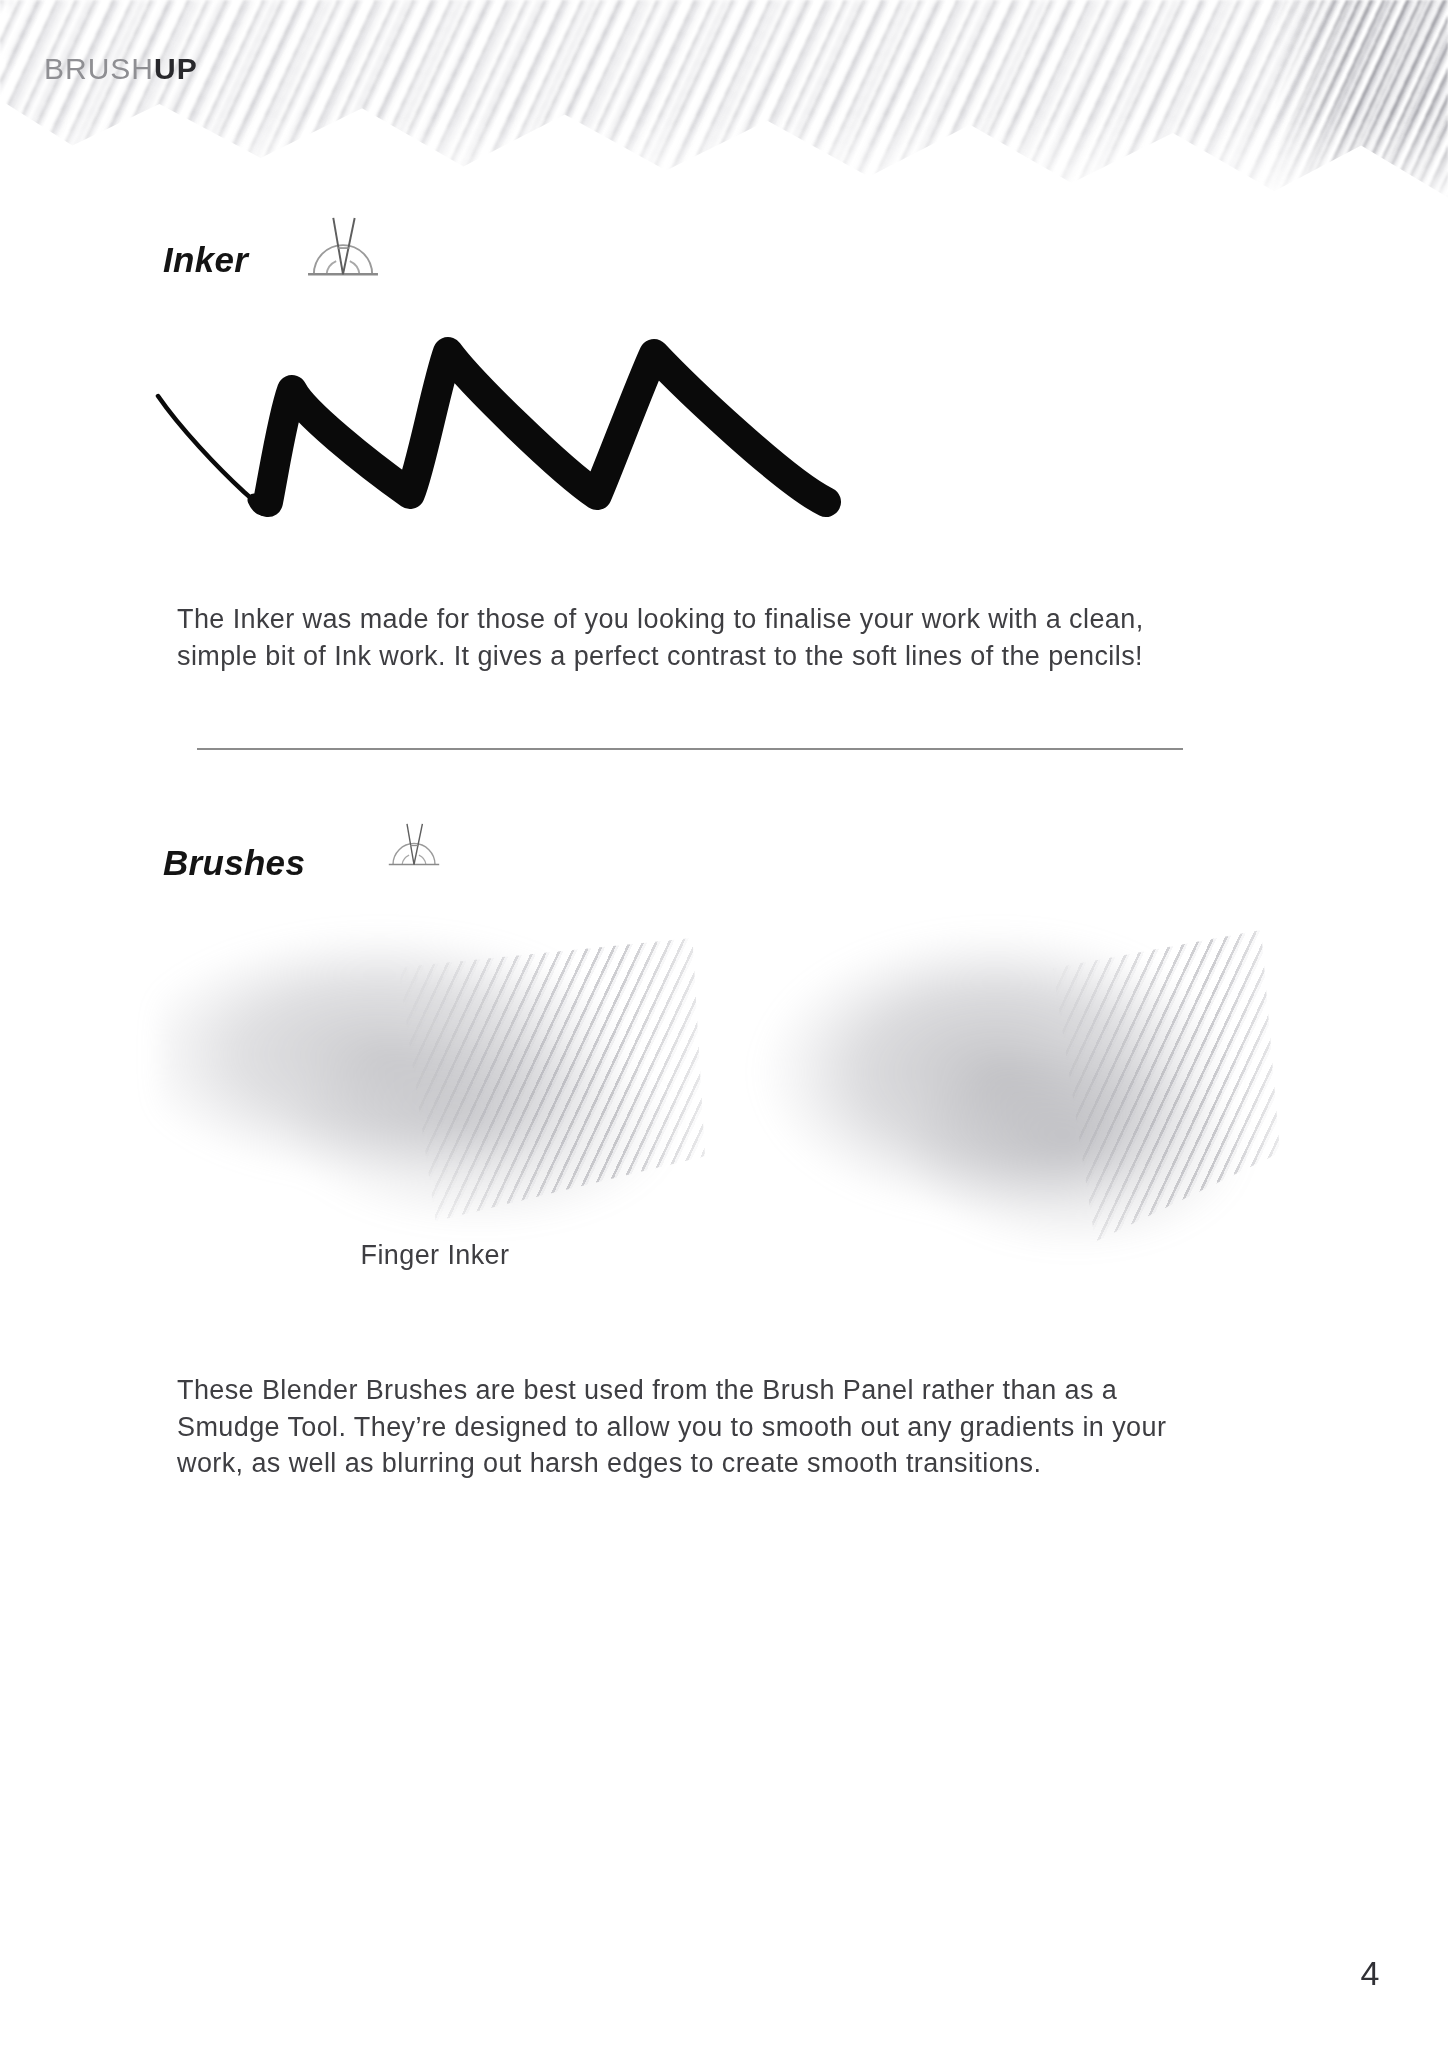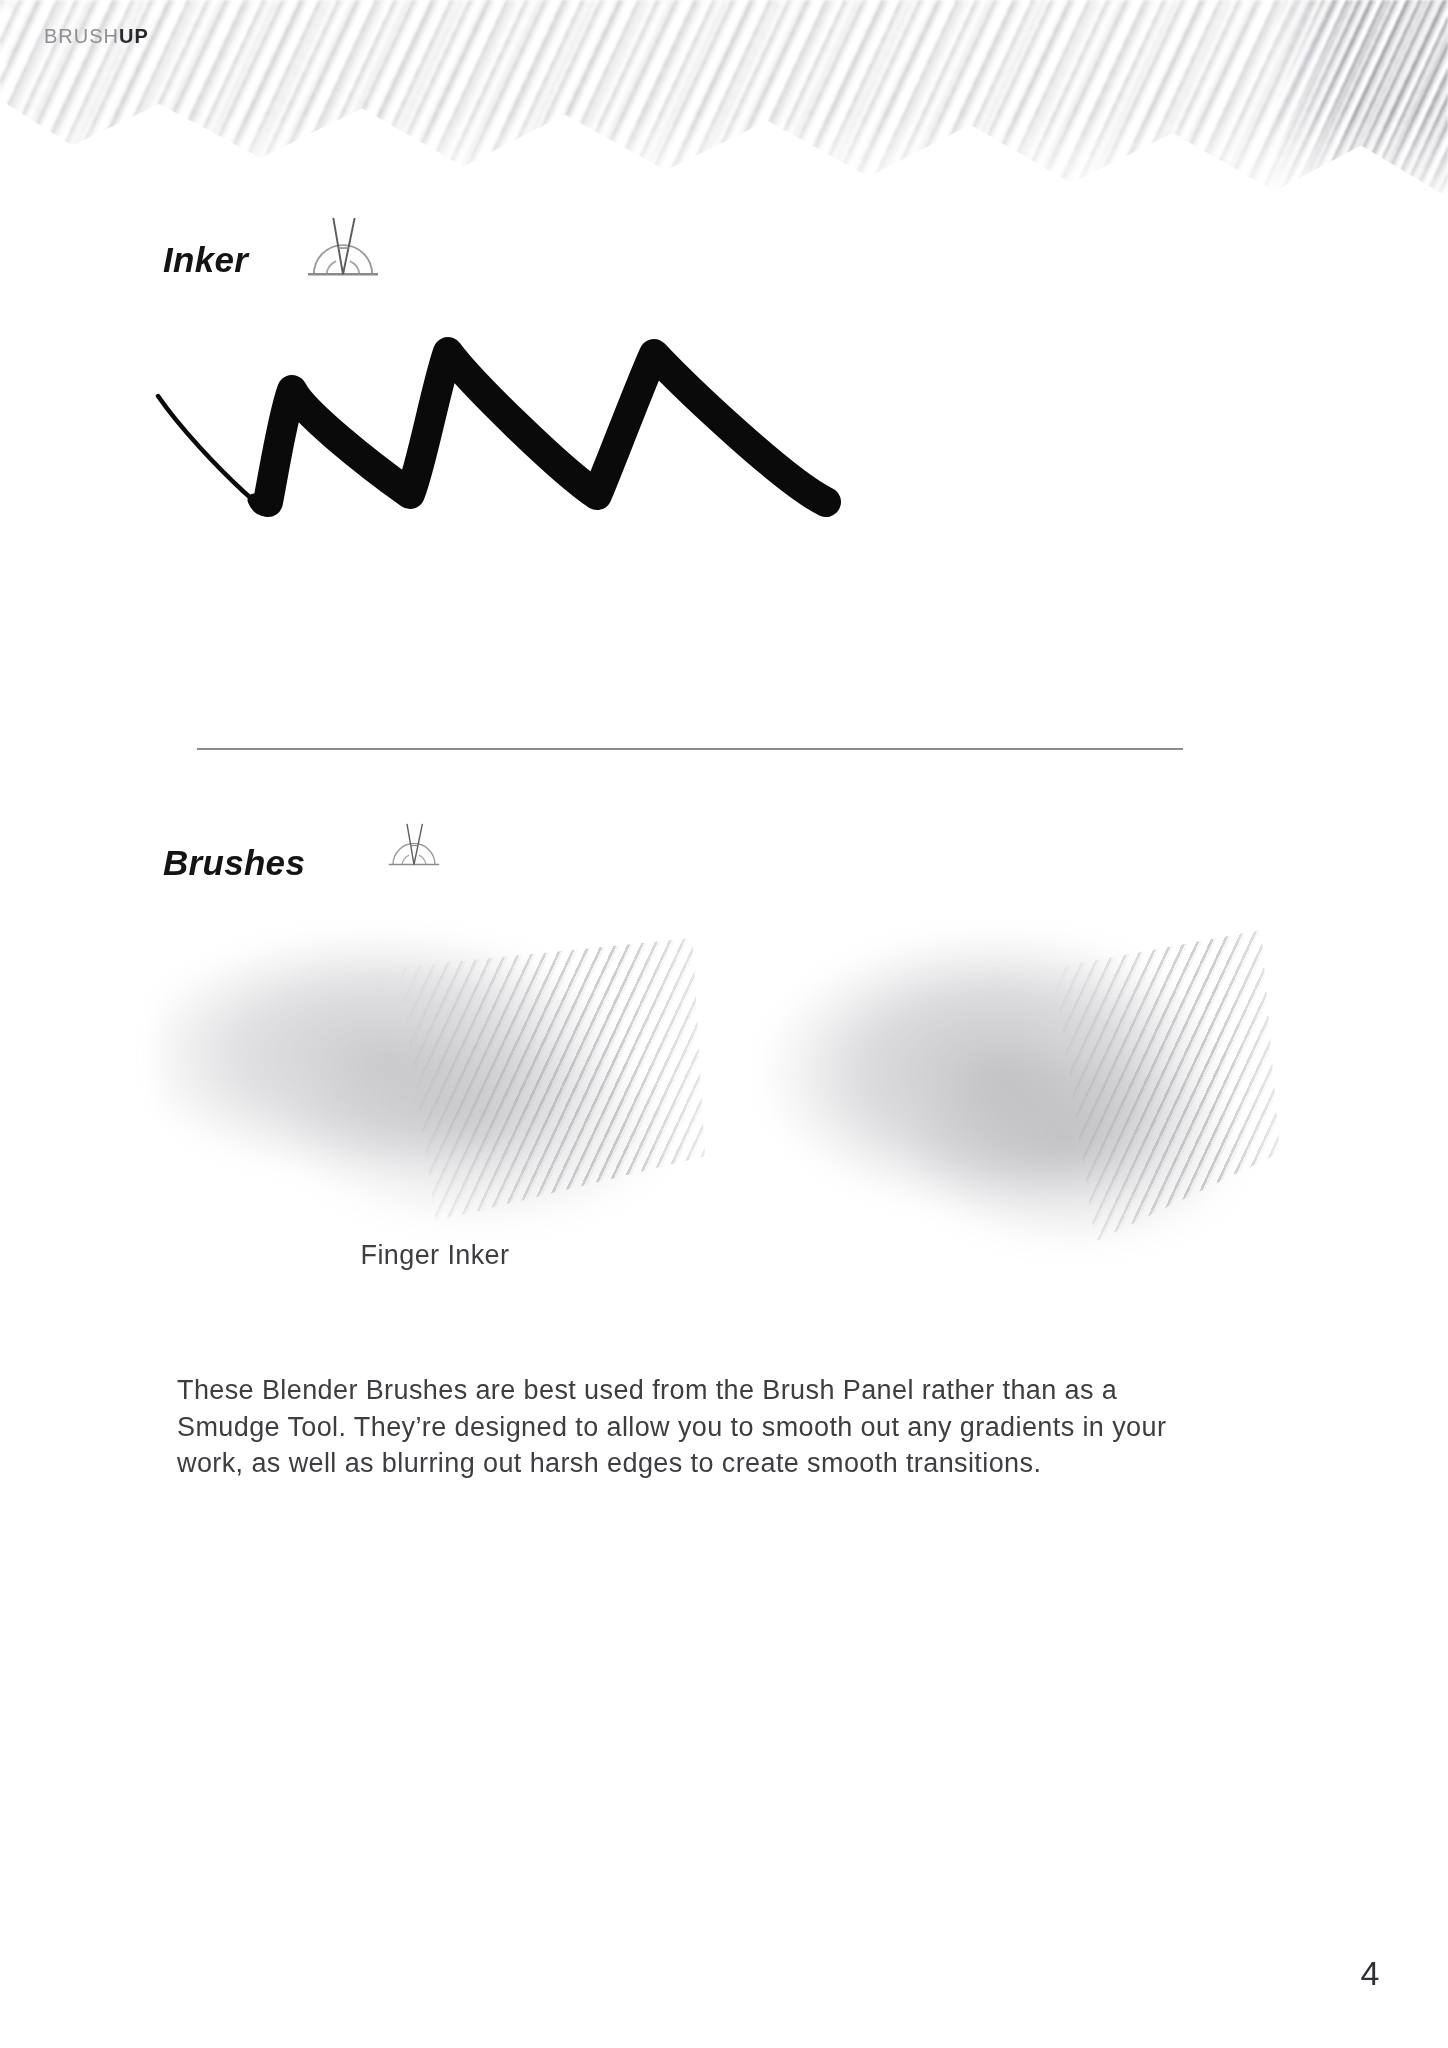--- a/index.html
+++ b/index.html
@@ -29,21 +29,21 @@
   .hl3{
     left:auto;right:0;width:175px;
     background:repeating-linear-gradient(115deg,
       rgba(104,104,114,.50) 0 3px, rgba(160,160,170,.26) 3px 6px, rgba(255,255,255,0) 6px 11px);
     filter:blur(.8px);
     -webkit-mask:linear-gradient(to left,#000 55%,transparent 100%);
             mask:linear-gradient(to left,#000 55%,transparent 100%);
   }
 
   
-  .brand{position:absolute;left:44px;top:25px;font-size:20px;letter-spacing:1px;white-space:nowrap;}
+  .brand{position:absolute;left:44px;top:52px;font-size:30px;letter-spacing:1px;white-space:nowrap;}
   .brand-light{color:#8f8f93;font-weight:400;}
   .brand-bold{color:#28282c;font-weight:700;}
 
   
   .h{position:absolute;margin:0;font-size:35px;font-weight:700;color:#141414;letter-spacing:.3px;white-space:nowrap;font-style:italic;}
   .inker-title{left:163px;top:240px;}
   .blenders-title{left:163px;top:843px;}
 
   
   .nib{position:absolute;}
@@ -120,20 +120,24 @@
     <line x1="52" y1="2" x2="40" y2="60" stroke="#5e5e5e" stroke-width="2"></line>
     <line x1="34.5" y1="33" x2="46.5" y2="33" stroke="#8a8a8a" stroke-width="1.6"></line>
   </svg>
 
   <svg class="squiggle" viewBox="0 0 710 210" fill="none">
     <path d="M18 66 C40 98 78 138 104 162 C112 169 118 175 122 178" stroke="#0a0a0a" stroke-width="4.5" stroke-linecap="round"></path>
     <path d="M114 170 C119 181 126 183 132 172" stroke="#0a0a0a" stroke-width="13" stroke-linecap="round"></path>
     <path d="M128 172 C136 130 143 85 152 60 C163 82 225 132 270 164 C281 138 297 52 308 22 C330 52 420 140 457 165 C468 140 501 52 514 24 C546 58 645 152 686 172" stroke="#0a0a0a" stroke-width="30" stroke-linecap="round" stroke-linejoin="round"></path>
   </svg>
 
+  <div class="para p1">
+    <div class="pline">The Inker was made for those of you looking to finalise your work with a clean,</div>
+    <div class="pline">simple bit of Ink work. It gives a perfect contrast to the soft lines of the pencils!</div>
+  </div>
 
   <div class="divider"></div>
 
   <h2 class="h blenders-title">Brushes</h2>
 
   <svg class="nib nib-2" viewBox="0 0 80 70" fill="none">
     <path d="M10 60 A30 30 0 0 1 70 60" stroke="#9a9a9a" stroke-width="2"></path>
     <path d="M23 60 A17 17 0 0 1 33 46.5" stroke="#a8a8a8" stroke-width="1.8"></path>
     <path d="M47 46.5 A17 17 0 0 1 57 60" stroke="#a8a8a8" stroke-width="1.8"></path>
     <line x1="4" y1="60" x2="76" y2="60" stroke="#8a8a8a" stroke-width="2.4"></line>

